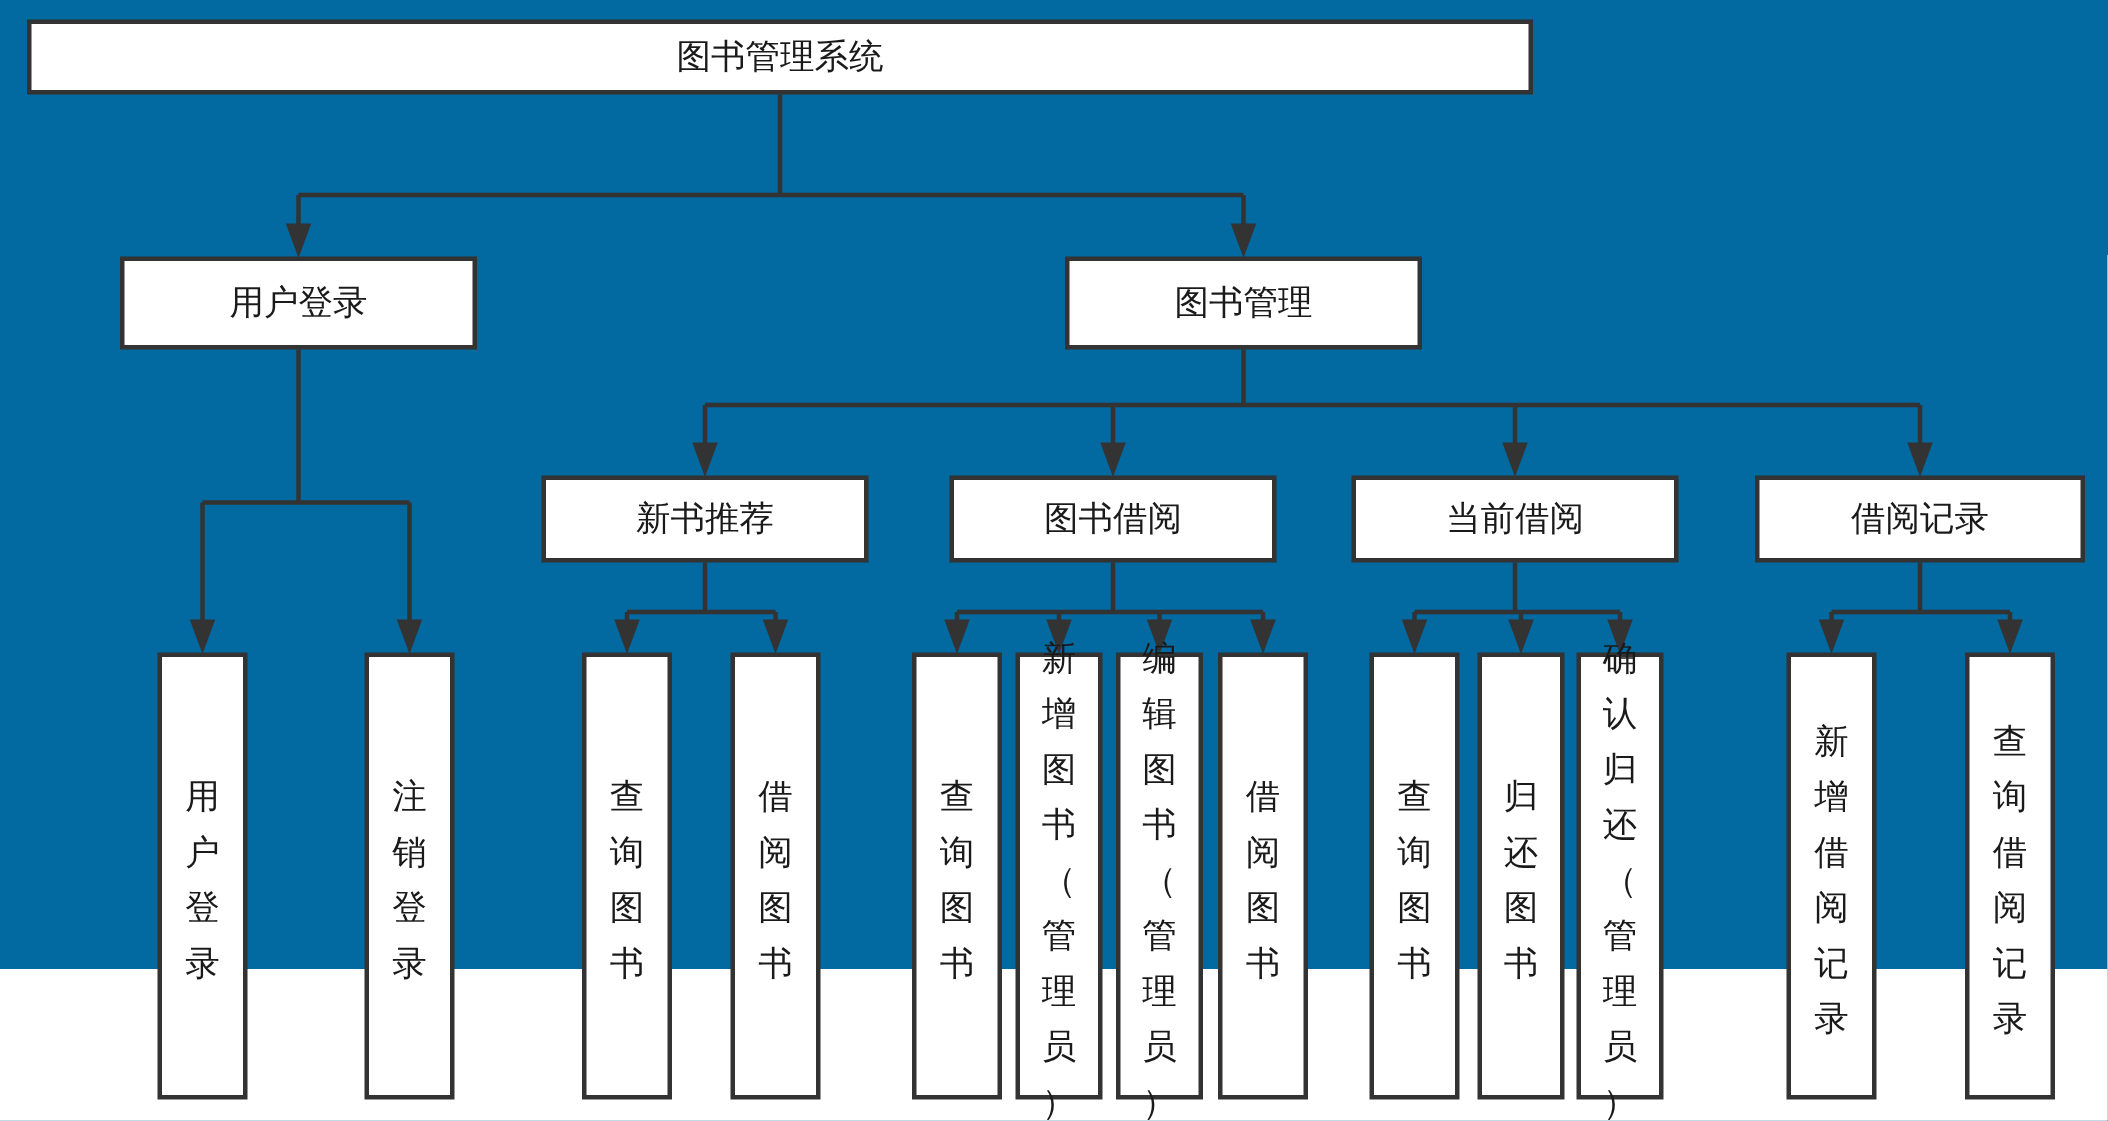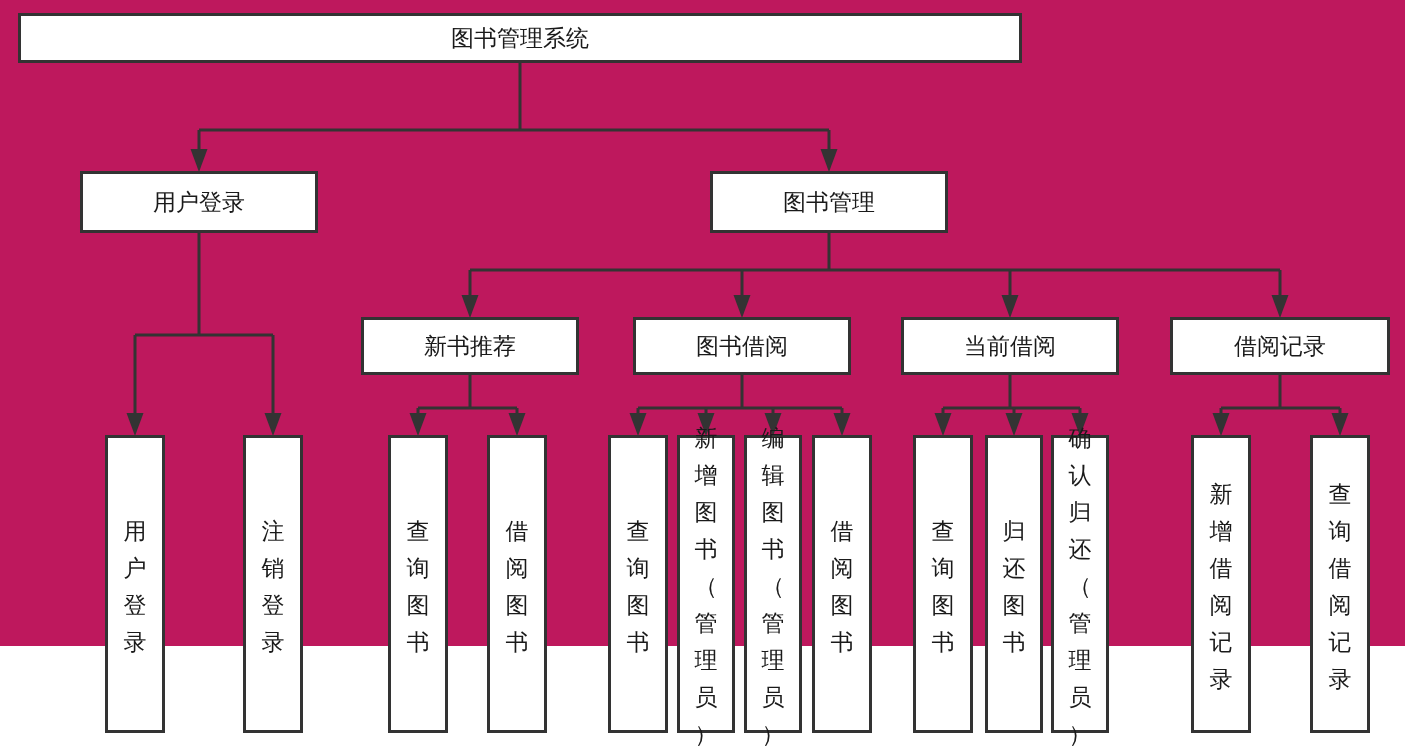--- a/index.html
+++ b/index.html
@@ -11,21 +11,21 @@
   body {
     width: 1405px;
     height: 747px;
     font-family: "DejaVu Sans", "Liberation Sans", sans-serif;
     overflow: hidden;
   }
   #diagram-root {
     position: relative;
     width: 1405px;
     height: 646px;
-    background: #be185d;
+    background: #0369a1;
   }
   svg.flow-canvas {
     position: absolute;
     top: 0;
     left: 0;
     width: 1405px;
     height: 747px;
     display: block;
   }
   .node-box {

